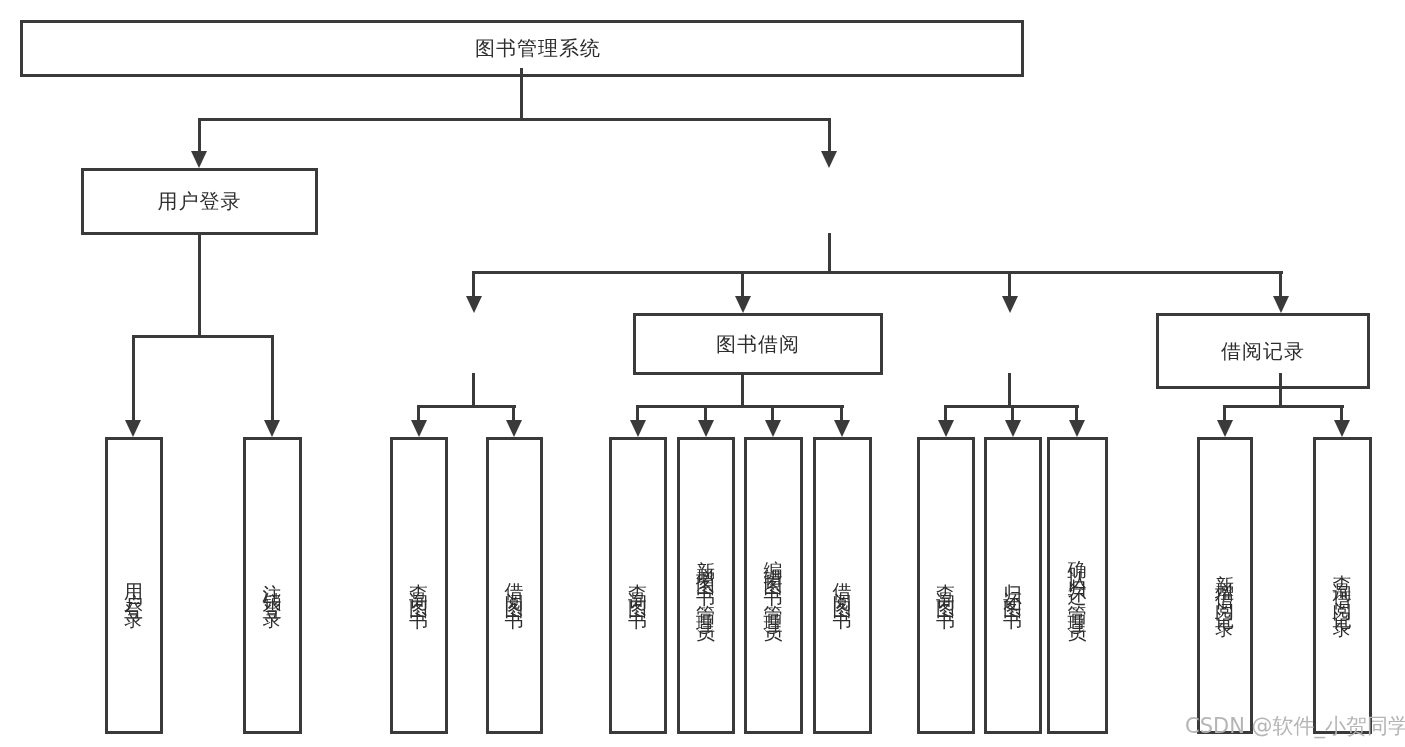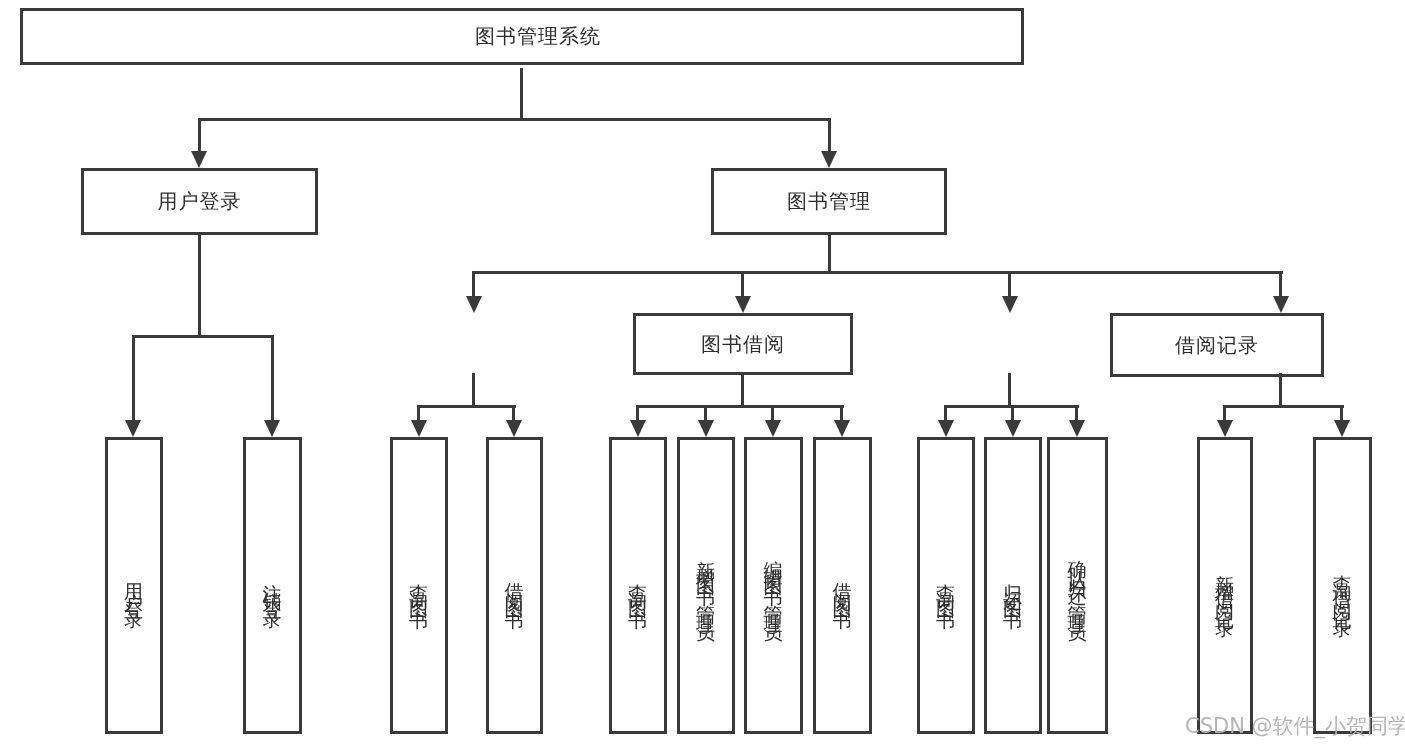--- a/index.html
+++ b/index.html
@@ -26,52 +26,51 @@
     border-left:8px solid transparent;border-right:8px solid transparent;
     border-top:17px solid #3a3a3a;
   }
   .wm{position:absolute;left:1185px;top:712px;font-size:21px;color:#b5b5b5;white-space:nowrap;}
 </style>
 </head>
 <body>
 
 <div class="canvas">
 
-  <div class="hbox" style="left:20px;top:8px;width:1004px;height:57px;padding-left:32px;">图书管理系统</div>
+  <div class="hbox" style="left:20px;top:20px;width:1004px;height:57px;padding-left:32px;">图书管理系统</div>
 
   <div class="vline" style="left:520px;top:68px;height:52px;"></div>
   <div class="hline" style="left:198px;top:118px;width:633px;"></div>
   <div class="vline" style="left:198px;top:118px;height:36px;"></div>
   <div class="ah" style="left:191px;top:151px;"></div>
   <div class="vline" style="left:828px;top:118px;height:36px;"></div>
   <div class="ah" style="left:821px;top:151px;"></div>
 
   <div class="hbox" style="left:81px;top:168px;width:237px;height:67px;">用户登录</div>
-  <div class="hbox" style="left:711px;top:168px;width:236px;height:67px;">图书管理</div>
 
   <div class="vline" style="left:198px;top:233px;height:104px;"></div>
   <div class="hline" style="left:132px;top:335px;width:142px;"></div>
   <div class="vline" style="left:132px;top:335px;height:86px;"></div>
   <div class="ah" style="left:125px;top:420px;"></div>
   <div class="vline" style="left:271px;top:335px;height:86px;"></div>
   <div class="ah" style="left:264px;top:420px;"></div>
 
   <div class="vline" style="left:828px;top:233px;height:41px;"></div>
   <div class="hline" style="left:472px;top:271px;width:811px;"></div>
   <div class="vline" style="left:472px;top:271px;height:29px;"></div>
   <div class="ah" style="left:466px;top:296px;"></div>
   <div class="vline" style="left:741px;top:271px;height:29px;"></div>
   <div class="ah" style="left:735px;top:296px;"></div>
   <div class="vline" style="left:1008px;top:271px;height:29px;"></div>
   <div class="ah" style="left:1002px;top:296px;"></div>
   <div class="vline" style="left:1279px;top:271px;height:29px;"></div>
   <div class="ah" style="left:1273px;top:296px;"></div>
 
-  <div class="hbox" style="left:633px;top:313px;width:220px;height:62px;">图书借阅</div>
-  <div class="hbox" style="left:1110px;top:313px;width:214px;height:64px;font-family:Liberation Mono, monospace;">借阅记录</div>
+  <div class="hbox" style="left:633px;top:313px;width:250px;height:62px;">图书借阅</div>
+  <div class="hbox" style="left:1156px;top:313px;width:214px;height:76px;font-family:Liberation Mono, monospace;">借阅记录</div>
 
   <div class="vline" style="left:472px;top:373px;height:35px;"></div>
   <div class="hline" style="left:417px;top:405px;width:99px;"></div>
   <div class="vline" style="left:417px;top:405px;height:17px;"></div>
   <div class="ah" style="left:411px;top:420px;"></div>
   <div class="vline" style="left:512px;top:405px;height:17px;"></div>
   <div class="ah" style="left:506px;top:420px;"></div>
 
   <div class="vline" style="left:741px;top:373px;height:35px;"></div>
   <div class="hline" style="left:636px;top:405px;width:208px;"></div>

